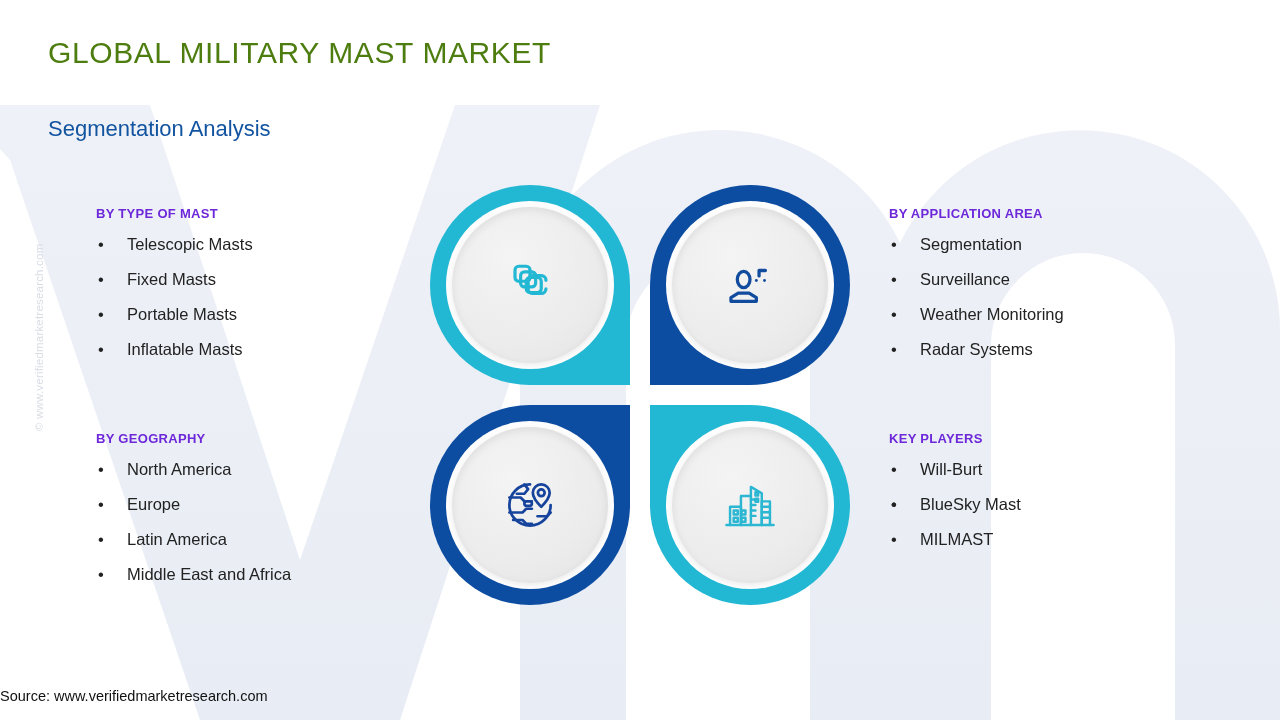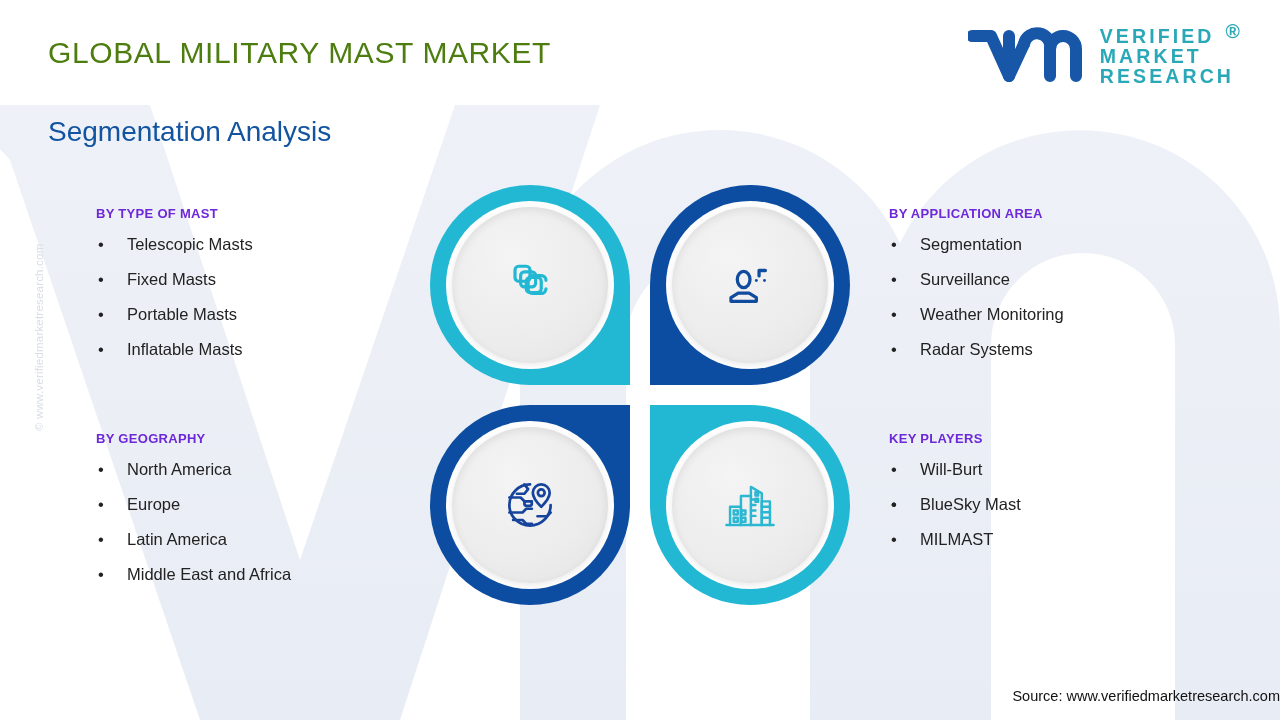--- a/index.html
+++ b/index.html
@@ -47,21 +47,21 @@
     left:48px; top:36px;
     font-size:30px;
     font-weight:500;
     letter-spacing:0.6px;
     color:#4d7c0f;
     z-index:5;
   }
   .subtitle {
     position:absolute;
     left:48px; top:116px;
-    font-size:28px;
+    font-size:22px;
     font-weight:500;
     color:#1254A0;
     z-index:5;
   }
 
   
   .logo {
     position:absolute;
     right:46px; top:27px;
     display:flex;
@@ -170,21 +170,21 @@
   .p-tr .ring { border-radius:100% 100% 100% 0; }
   .p-bl { left:0;    top:220px; --ring:#0C4DA2; }
   .p-bl .ring { border-radius:100% 0 100% 100%; }
   .p-br { left:220px; top:220px; --ring:#22B8D4; }
   .p-br .ring { border-radius:0 100% 100% 100%; }
 
   
   .footer {
     position:absolute;
     left:0; right:0; bottom:16px;
-    text-align:right;
+    text-align:left;
     font-size:14.5px;
     color:#111111;
     z-index:5;
   }
 </style>
 </head>
 <body>
 
 <div id="stage">
 
@@ -203,37 +203,20 @@
              A92 92 0 0 0 626 345 L626 720 Z" fill="url(#wmg)"></path>
     <path d="M880 720 L880 330 A200 200 0 0 1 1280 330 L1280 720 L1175 720 L1175 345
              A92 92 0 0 0 991 345 L991 720 Z" fill="url(#wmg)"></path>
   </svg>
 
   <div class="side-watermark">© www.verifiedmarketresearch.com</div>
 
   <div class="title">GLOBAL MILITARY MAST MARKET</div>
   <div class="subtitle">Segmentation Analysis</div>
 
-  <div class="logo">
-    <svg width="118" height="60" viewBox="0 0 118 60">
-      <path d="M6 10 L24 10 L40 46 L56 16 A14 14 0 0 1 82 23 L82 50 L66 50 L66 26
-               A5 5 0 0 0 56 26 L56 50 L40 50 L40 26 A5 5 0 0 0 30 26 L30 50 L14 50 Z" fill="none" stroke="#1857A8" stroke-width="0"></path>
-      <path d="M4 9 L23 9 L41 49 L41 49 L41 9 L41 9" fill="none" stroke="#1857A8" stroke-width="12" stroke-linecap="round" stroke-linejoin="round"></path>
-      <path d="M41 49 L56 17" fill="none" stroke="#1857A8" stroke-width="12" stroke-linecap="round" stroke-linejoin="round"></path>
-      <path d="M56 17 A13 13 0 0 1 82 22 L82 49" fill="none" stroke="#1857A8" stroke-width="12" stroke-linecap="round" stroke-linejoin="round"></path>
-      <path d="M82 22 A13 13 0 0 1 108 22 L108 49" fill="none" stroke="#1857A8" stroke-width="12" stroke-linecap="round" stroke-linejoin="round"></path>
-    </svg>
-    <div class="logo-words">
-      <span>
-        <span>VERIFIED</span><span class="logo-reg">®</span>
-      </span>
-      <span>MARKET</span>
-      <span>RESEARCH</span>
-    </div>
-  </div>
 
   <div class="pinwheel">
 
     <div class="petal p-tl">
       <div class="ring"></div>
       <div class="gap"></div>
       <div class="disc"></div>
       <div class="glyph">
         <svg viewBox="0 0 64 64" width="60" height="60" fill="none" stroke="#22B8D4" stroke-width="3.4" stroke-linecap="round" stroke-linejoin="round">
           <path d="M20 12 h8 a4 4 0 0 1 4 4 v8 a4 4 0 0 1 -4 4 h-8 a4 4 0 0 1 -4 -4 v-8 a4 4 0 0 1 4 -4 z"></path>

